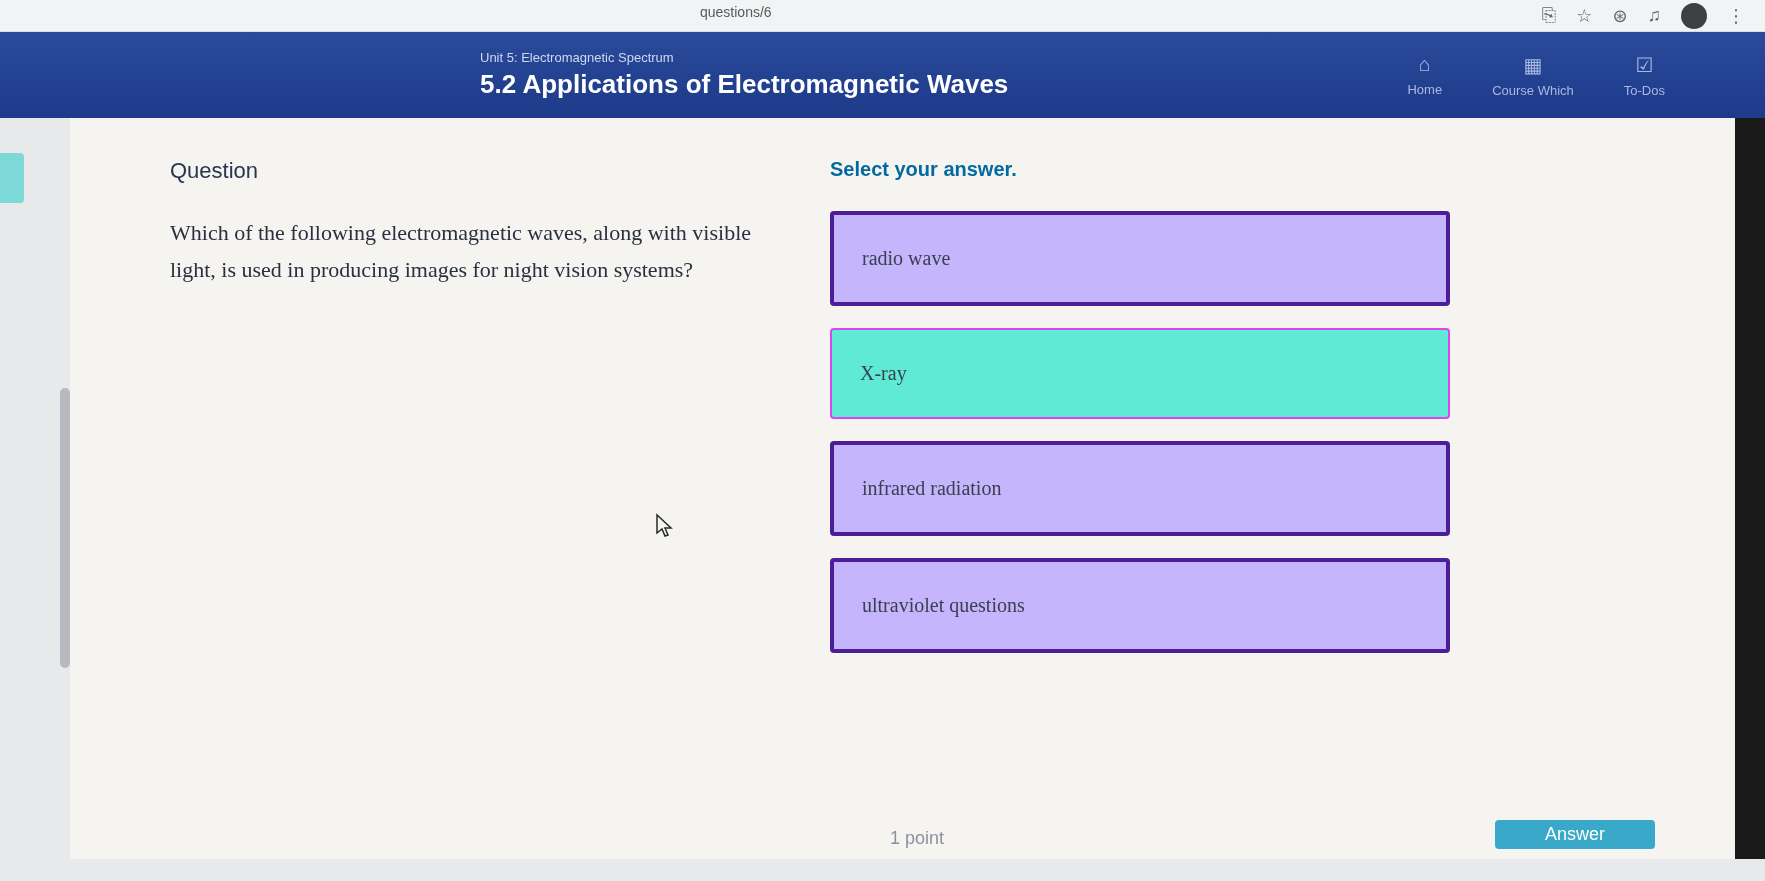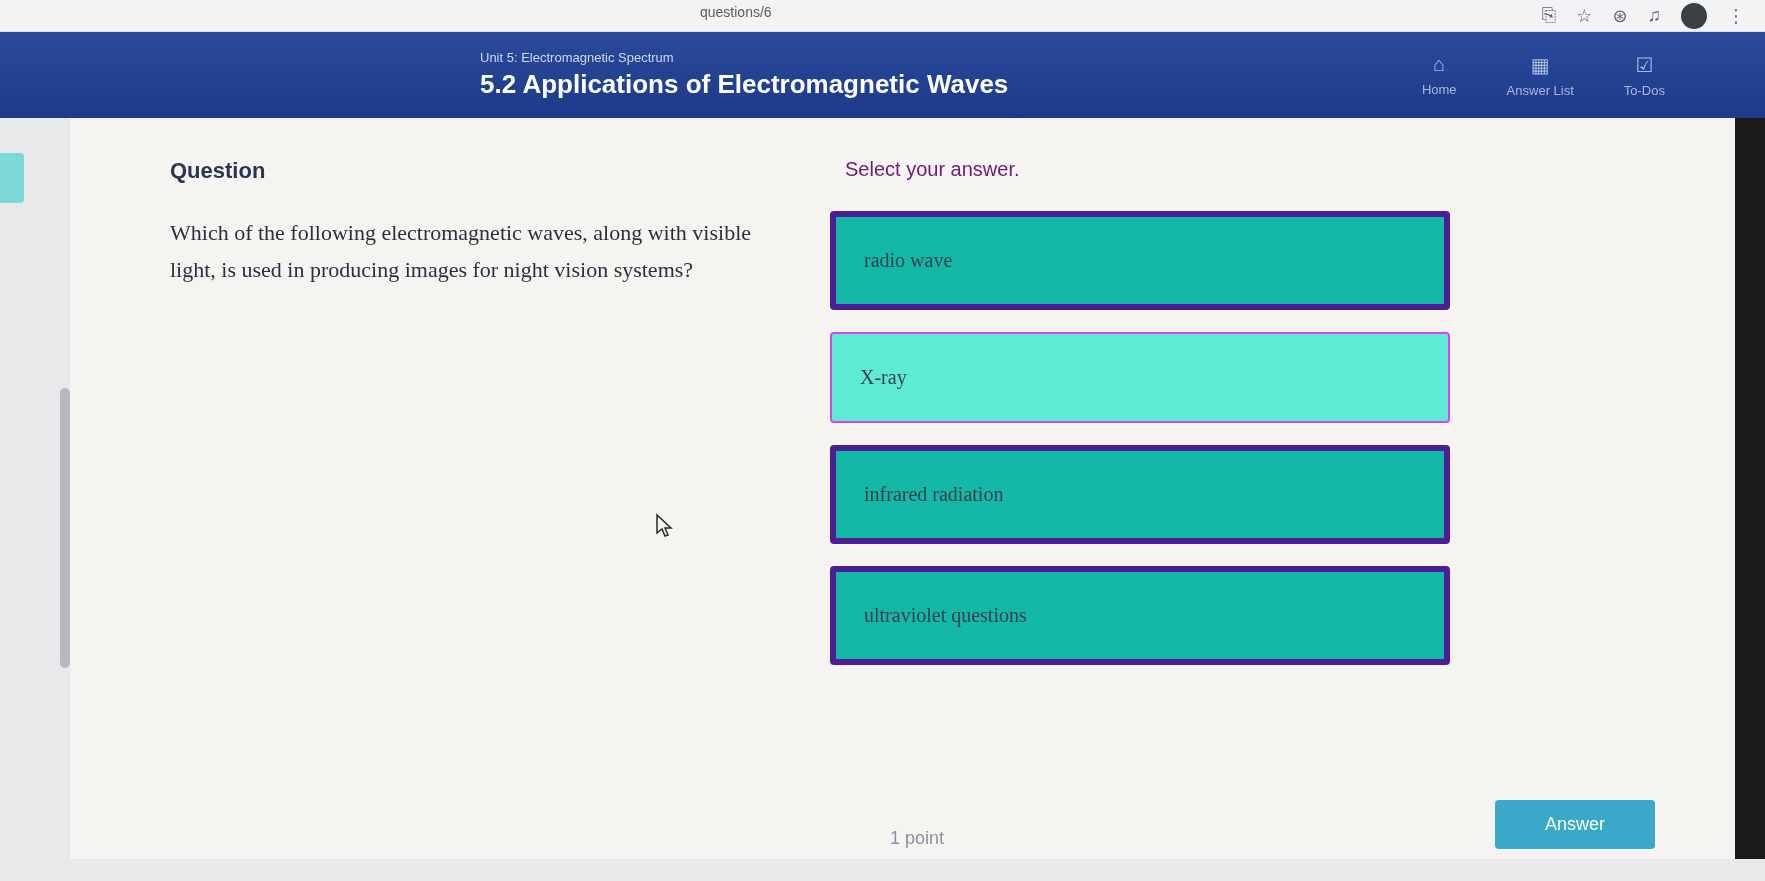--- a/index.html
+++ b/index.html
@@ -111,51 +111,50 @@
       padding: 40px 40px 0 100px;
       display: flex;
       gap: 40px;
       position: relative;
     }
     .question-section {
       flex: 0 0 620px;
     }
     .question-label {
       font-size: 22px;
-      font-weight: 700;
+      font-weight: 400;
       color: #2a3550;
       margin-bottom: 30px;
     }
     .question-text {
       font-size: 22px;
       font-family: Georgia, 'Times New Roman', serif;
       color: #2a3040;
       line-height: 1.7;
     }
     .answer-section {
       flex: 1;
       max-width: 620px;
     }
     .answer-label {
       font-size: 20px;
-      font-weight: 400;
-      color: #701a75;
+      font-weight: 700;
+      color: #0369a1;
       margin-bottom: 30px;
-      margin-left: 15px;
     }
     .answer-option {
-      border: 6px solid #4c1d95;
+      border: 4px solid #4c1d95;
       border-radius: 4px;
       padding: 32px 28px;
       margin-bottom: 22px;
       font-size: 20px;
       font-family: Georgia, 'Times New Roman', serif;
       color: #3a4050;
       cursor: pointer;
-      background: #14b8a6;
+      background: #c4b5fd;
     }
     .answer-option.selected {
       background: #5eead4;
       border: 2px solid #d946ef;
     }
     .footer-row {
       position: absolute;
       bottom: 0;
       left: 100px;
       right: 40px;
@@ -166,21 +165,21 @@
     }
     .points-text {
       font-size: 18px;
       color: #8a92a0;
       margin-left: 720px;
     }
     .answer-button {
       background: #3aa8c8;
       color: white;
       border: none;
-      padding: 14px 50px;
+      padding: 4px 50px;
       font-size: 18px;
       border-radius: 4px;
       cursor: pointer;
       margin-right: 40px;
     }
     .cursor-arrow {
       position: absolute;
       left: 585px;
       top: 395px;
       font-size: 24px;
@@ -217,21 +216,21 @@
     <div class="unit-title">Unit 5: Electromagnetic Spectrum</div>
     <div class="lesson-title">5.2 Applications of Electromagnetic Waves</div>
   </div>
   <div class="header-nav">
     <div class="nav-item">
       <span class="nav-icon">⌂</span>
       <span>Home</span>
     </div>
     <div class="nav-item">
       <span class="nav-icon">▦</span>
-      <span>Answer List</span>
+      <span>Course Which</span>
     </div>
     <div class="nav-item">
       <span class="nav-icon">☑</span>
       <span>To-Dos</span>
     </div>
   </div>
 </div>
 
 <span class="chevron-up">▲</span>
 

